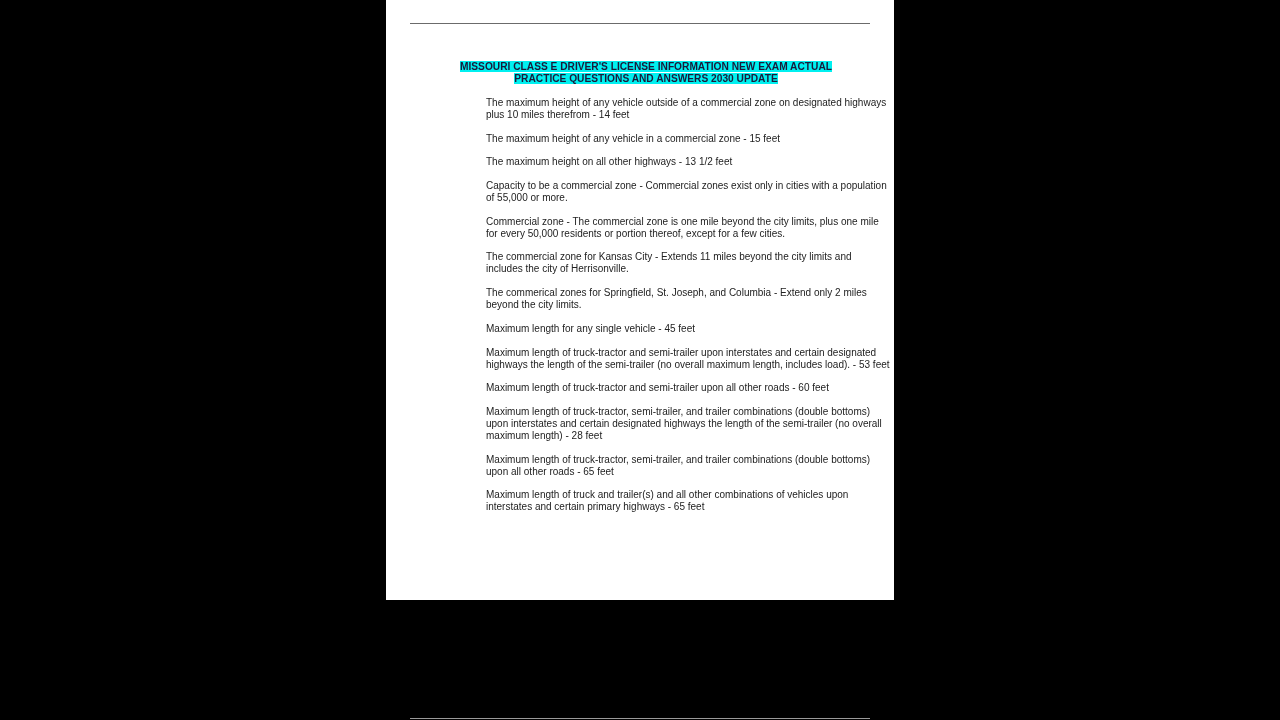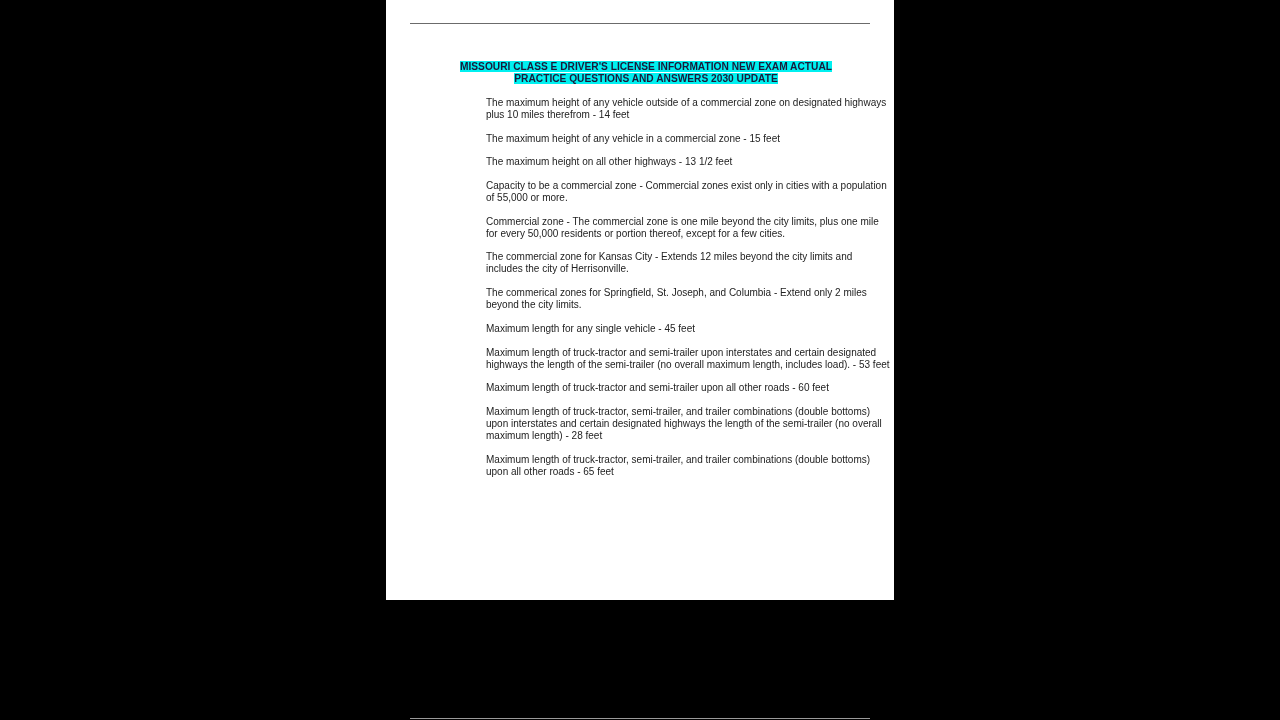--- a/index.html
+++ b/index.html
@@ -44,23 +44,24 @@
     <span>MISSOURI CLASS E DRIVER'S LICENSE INFORMATION NEW EXAM ACTUAL</span><br>
     <span>PRACTICE QUESTIONS AND ANSWERS 2030 UPDATE</span>
   </div>
 
   <div class="items">
     <p class="item">The maximum height of any vehicle outside of a commercial zone on designated highways plus 10 miles therefrom - 14 feet</p>
     <p class="item">The maximum height of any vehicle in a commercial zone - 15 feet</p>
     <p class="item">The maximum height on all other highways - 13 1/2 feet</p>
     <p class="item">Capacity to be a commercial zone - Commercial zones exist only in cities with a population of 55,000 or more.</p>
     <p class="item">Commercial zone - The commercial zone is one mile beyond the city limits, plus one mile for every 50,000 residents or portion thereof, except for a few cities.</p>
-    <p class="item">The commercial zone for Kansas City - Extends 12 miles beyond the city limits and includes the city of Herrisonville.</p>
+    <p class="item">The commercial zone for Kansas City - Extends 11 miles beyond the city limits and includes the city of Herrisonville.</p>
     <p class="item">The commerical zones for Springfield, St. Joseph, and Columbia - Extend only 2 miles beyond the city limits.</p>
     <p class="item">Maximum length for any single vehicle - 45 feet</p>
     <p class="item">Maximum length of truck-tractor and semi-trailer upon interstates and certain designated highways the length of the semi-trailer (no overall maximum length, includes load). - 53 feet</p>
     <p class="item">Maximum length of truck-tractor and semi-trailer upon all other roads - 60 feet</p>
     <p class="item">Maximum length of truck-tractor, semi-trailer, and trailer combinations (double bottoms) upon interstates and certain designated highways the length of the semi-trailer (no overall maximum length) - 28 feet</p>
     <p class="item">Maximum length of truck-tractor, semi-trailer, and trailer combinations (double bottoms) upon all other roads - 65 feet</p>
+    <p class="item">Maximum length of truck and trailer(s) and all other combinations of vehicles upon interstates and certain primary highways - 65 feet</p>
   </div>
 
   <div class="rule-bottom"></div>
 </div>
 
 </body></html>

